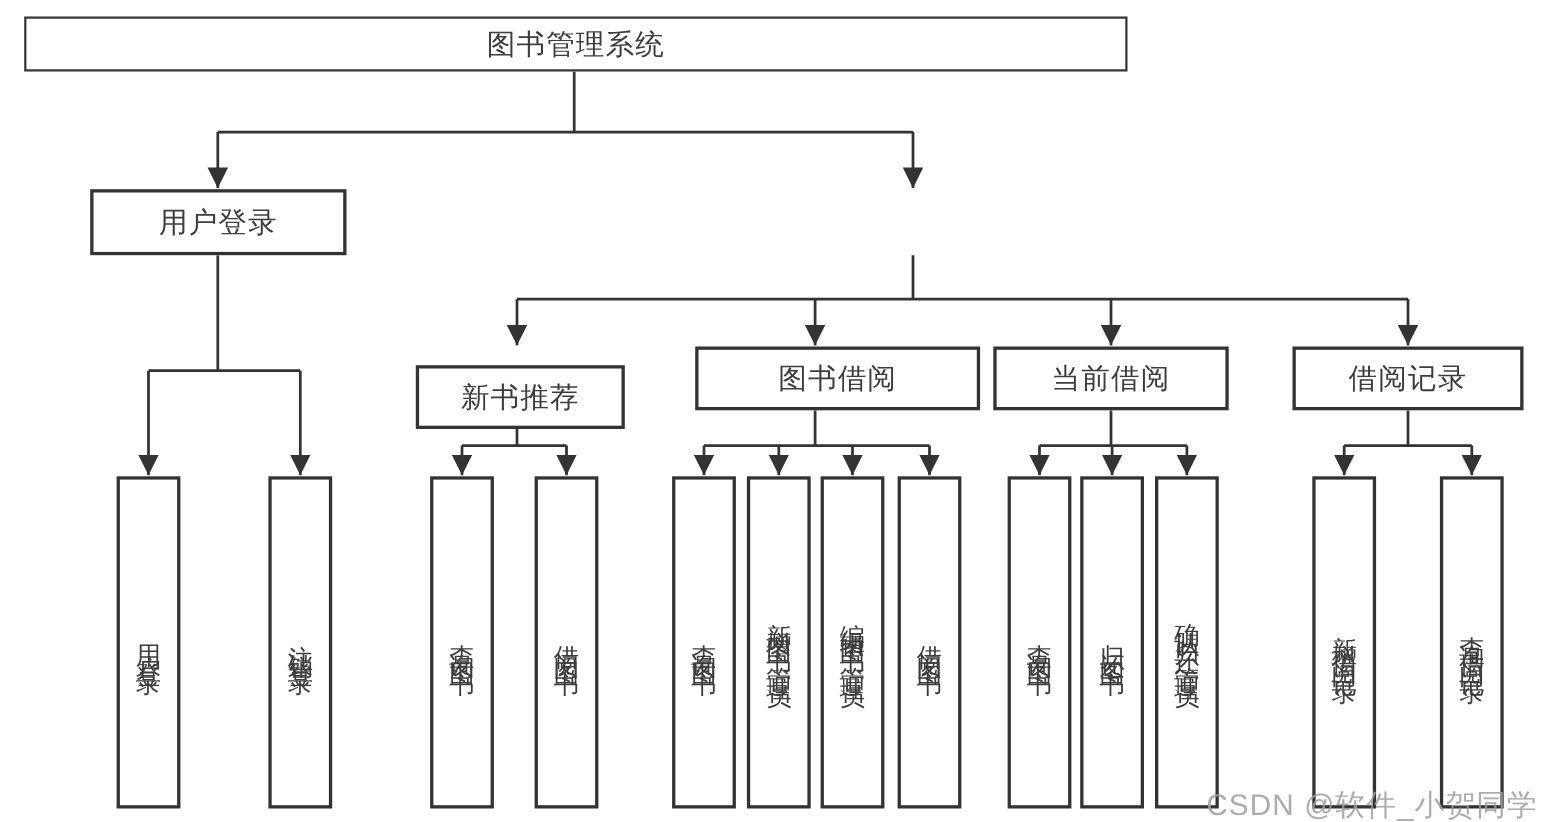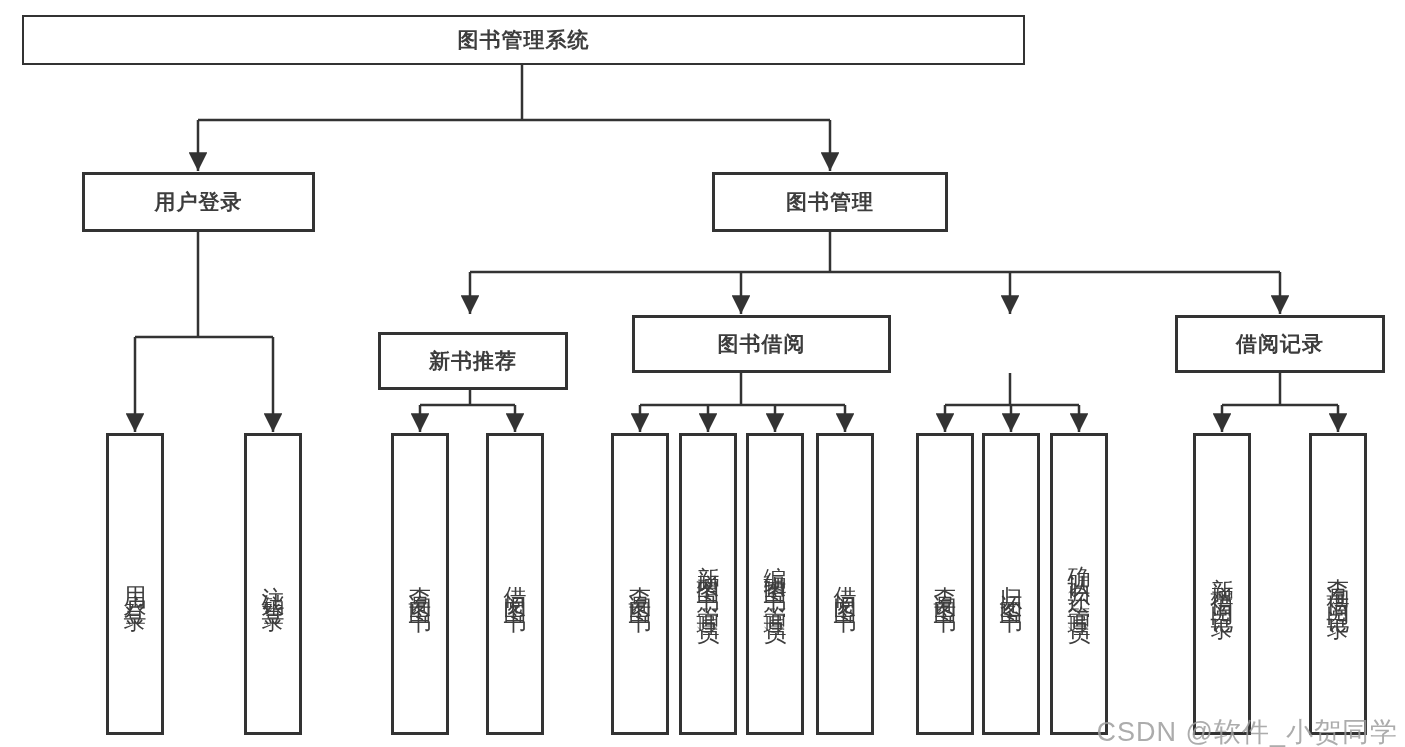--- a/index.html
+++ b/index.html
@@ -17,21 +17,21 @@
   .box{
     position:absolute;
     box-sizing:border-box;
     border:3px solid #333333;
     background:#ffffff;
     display:flex;align-items:center;justify-content:center;
     color:#3d3d3d;
     z-index:2;
   }
   .box.root{border-width:2px;}
-  .h-label{font-size:21px;letter-spacing:1px;white-space:nowrap;font-weight:bold;}
+  .h-label{font-size:26px;letter-spacing:1px;white-space:nowrap;}
   .leaf{
     writing-mode:vertical-rl;
     text-orientation:mixed;
   }
   .v-label{
     font-size:23px;
     letter-spacing:8px;
     line-height:1;
     white-space:nowrap;
   }
@@ -100,29 +100,29 @@
     </g>
   </svg>
 
   <div class="box root" style="left:22px;top:15px;width:1003px;height:50px;">
     <span class="h-label">图书管理系统</span>
   </div>
 
   <div class="box" style="left:82px;top:172px;width:233px;height:60px;">
     <span class="h-label">用户登录</span>
   </div>
-  <div class="box" style="left:712px;top:172px;width:236px;height:60px;">
-    <span class="h-label">图书管理</span>
-  </div>
 
   <div class="box" style="left:363px;top:332px;width:190px;height:58px;margin-left:15px;">
     <span class="h-label">新书推荐</span>
   </div>
   <div class="box" style="left:632px;top:315px;width:259px;height:58px;">
     <span class="h-label">图书借阅</span>
+  </div>
+  <div class="box" style="left:903px;top:315px;width:214px;height:58px;">
+    <span class="h-label">当前借阅</span>
   </div>
   <div class="box" style="left:1175px;top:315px;width:210px;height:58px;">
     <span class="h-label">借阅记录</span>
   </div>
 
   <div class="box leaf" style="left:106px;top:433px;width:58px;height:302px;">
     <span class="v-label">用户登录</span>
   </div>
   <div class="box leaf" style="left:244px;top:433px;width:58px;height:302px;">
     <span class="v-label">注销登录</span>

